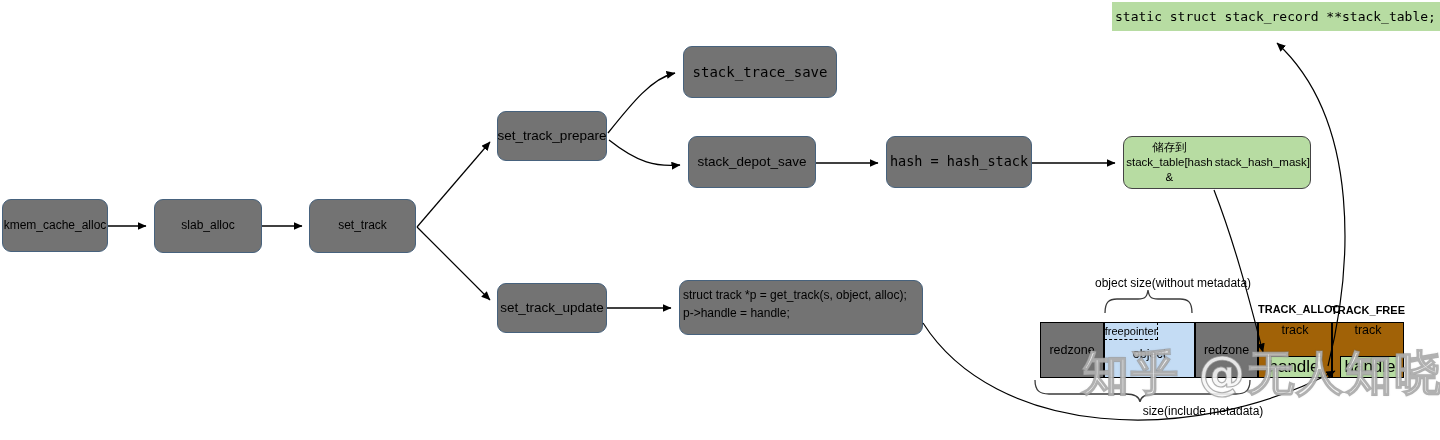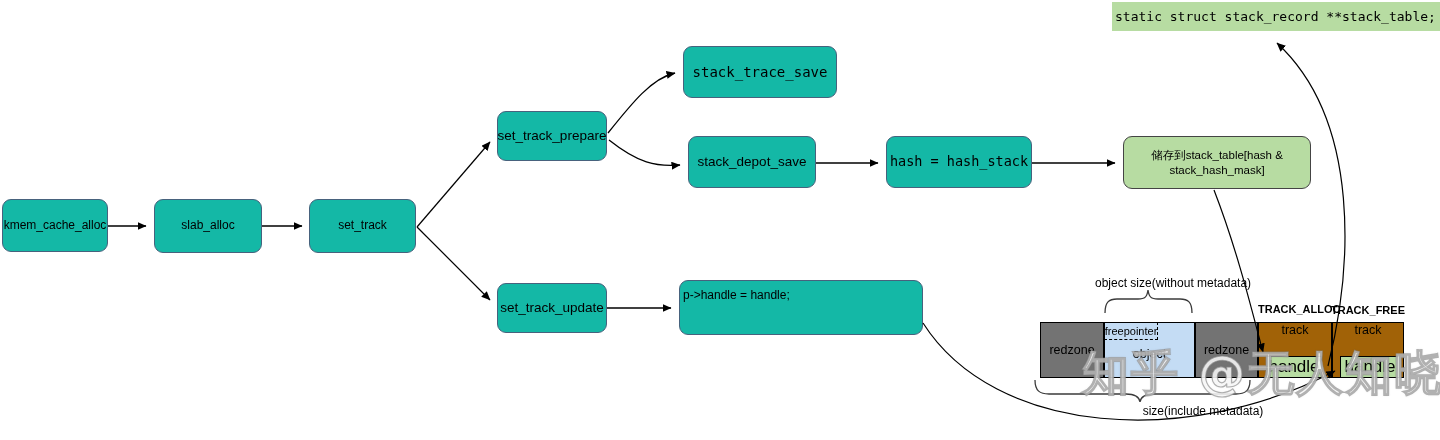--- a/index.html
+++ b/index.html
@@ -4,21 +4,21 @@
 <style>
   html,body { margin:0; padding:0; background:#ffffff; }
   .canvas {
     position:relative; width:1440px; height:440px; background:#ffffff;
     overflow:hidden; font-family:"Liberation Sans", sans-serif; color:#000;
   }
   svg.connectors { position:absolute; left:0; top:0; z-index:3; pointer-events:none; }
 
   .node {
     position:absolute; box-sizing:border-box; z-index:2;
-    background:#14b8a6; border:1.5px solid #47627d; border-radius:9px;
+    background:#737373; border:1.5px solid #47627d; border-radius:9px;
     display:flex; align-items:center; justify-content:center;
     font-size:12px; text-align:center; line-height:1.3;
   }
   .mono { font-family:"DejaVu Sans Mono", monospace; }
   .green { background:#b7dca2; border:1px solid #444444; }
 
   .decl {
     position:absolute; box-sizing:border-box; z-index:2;
     background:#b7dca2; border:none; border-radius:0;
     display:flex; align-items:center; justify-content:flex-start;
@@ -94,27 +94,28 @@
     <path d="M1035,380 C1035,391 1040,394 1049,394 L1126,394 C1134,394 1139,396 1140,402 C1141,396 1146,394 1154,394 L1236,394 C1245,394 1250,391 1250,380" stroke="#3b3b3b" stroke-width="1.3" fill="none"></path>
   </svg>
 
   <div class="node" style="left:154px; top:199px; width:108px; height:54px;">slab_alloc</div>
   <div class="node" style="left:2px; top:199px; width:106px; height:53px;">kmem_cache_alloc</div>
   <div class="node" style="left:309px; top:199px; width:107px; height:54px;">set_track</div>
   <div class="node" style="left:497px; top:111px; width:110px; height:50px; font-size:13.5px;">set_track_prepare</div>
   <div class="node mono" style="left:683px; top:46px; width:154px; height:52px; font-size:14px;">stack_trace_save</div>
   <div class="node" style="left:688px; top:136px; width:128px; height:52px; font-size:13.5px;text-align:right;">stack_depot_save</div>
   <div class="node mono" style="left:886px; top:136px; width:146px; height:52px; font-size:13.5px;">hash = hash_stack</div>
-  <div class="node green" style="left:1123px; top:136px; width:188px; height:53px; font-size:11.5px; flex-direction:column;">
+  <div class="node green" style="left:1123px; top:136px; width:188px; height:53px; font-size:11.5px; ">
     <div>储存到stack_table[hash &amp;</div>
     <div>stack_hash_mask]</div>
   </div>
   <div class="node" style="left:497px; top:283px; width:110px; height:50px; font-size:13.5px;">set_track_update</div>
   <div class="node codebox" style="left:679px; top:280px; width:244px; height:55px;">
     <div>
+      <div>struct track *p = get_track(s, object, alloc);</div>
       <div>p-&gt;handle = handle;</div>
     </div>
   </div>
   <div class="decl" style="left:1096px; top:2px; width:344px; height:29px;">static struct stack_record **stack_table;</div>
 
   <div class="mem red" style="left:1040px; top:322px; width:64px; height:56px;">redzone</div>
   <div class="mem blue" style="left:1104px; top:322px; width:91px; height:56px;">object</div>
   <div class="mem red" style="left:1195px; top:322px; width:63px; height:56px;">redzone</div>
   <div class="mem trk" style="left:1258px; top:322px; width:74px; height:56px;">track</div>
   <div class="mem trk" style="left:1332px; top:322px; width:72px; height:56px;">track</div>

